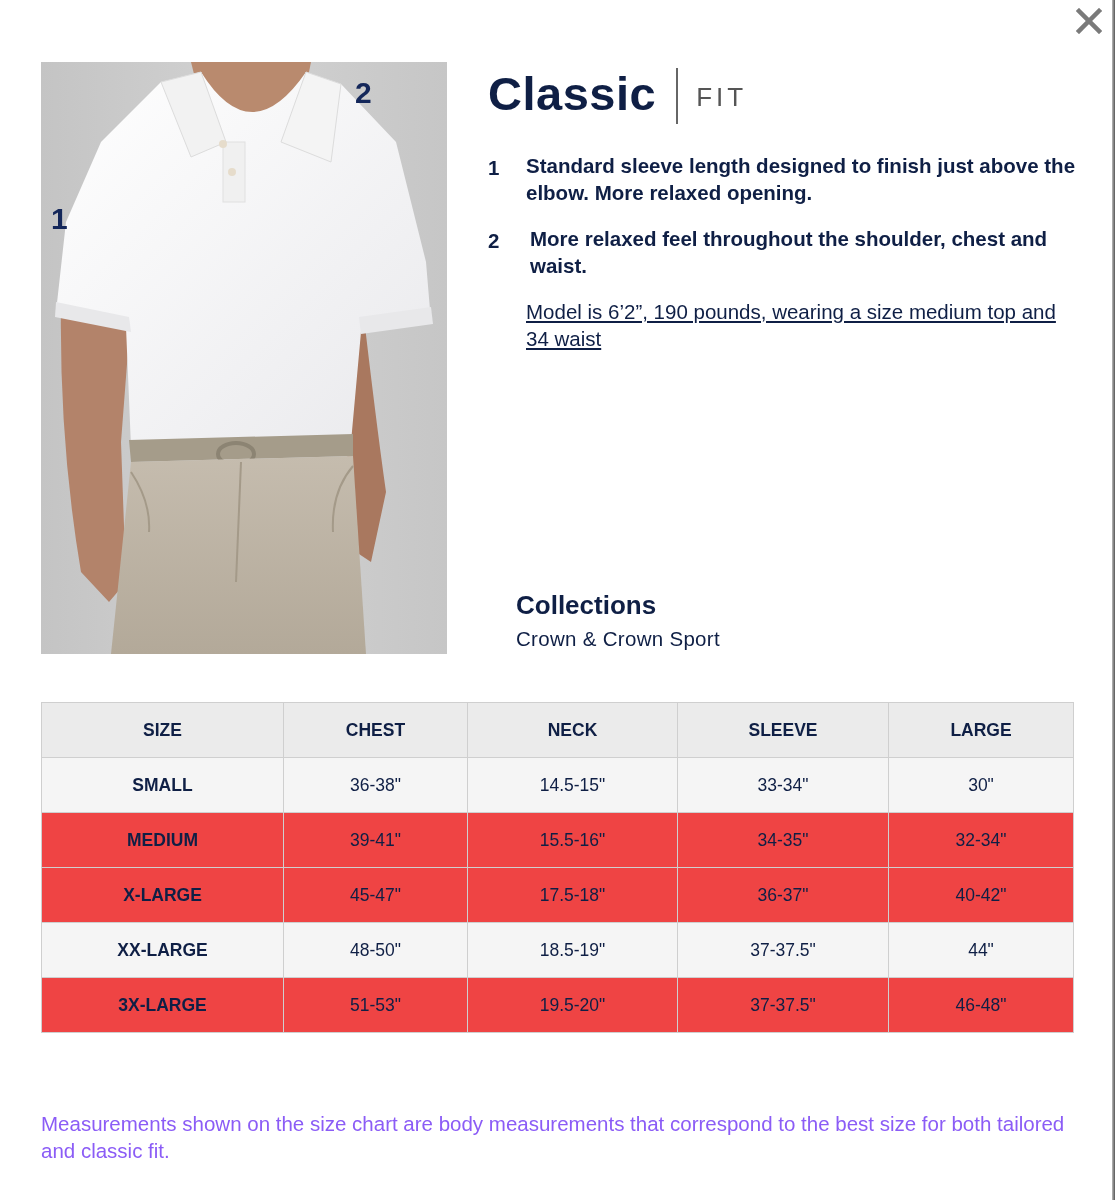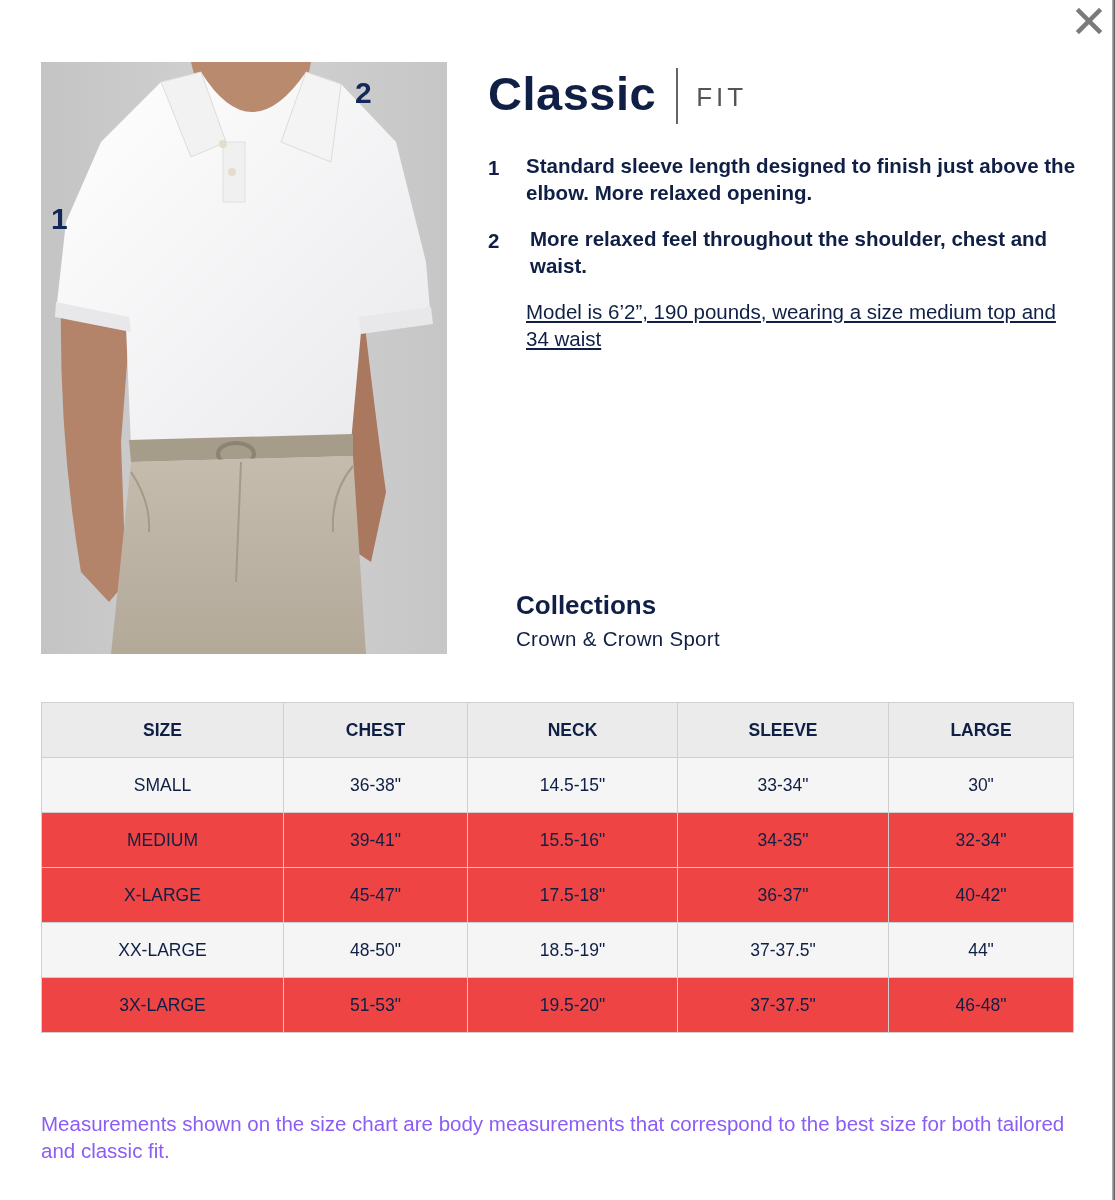--- a/index.html
+++ b/index.html
@@ -49,21 +49,21 @@
 
     table.sizes {
       position:absolute; left:41px; top:702px; width:1032px; border-collapse:collapse;
       table-layout:fixed;
     }
     table.sizes th, table.sizes td {
       border:1.5px solid #cfcfcf; height:54px; text-align:center; font-size:17.5px; color:#0f1f45;
       padding:0;
     }
     table.sizes th { font-weight:bold; background:#ebebeb; }
-    table.sizes td.size { font-weight:normal; }
+    table.sizes td.size { font-weight:bold; }
     table.sizes tr.odd td { background:#f5f5f5; }
     table.sizes tr.even td { background:#ef4444; }
 
     .footnote {
       position:absolute; left:41px; top:1110px; width:1040px; font-size:20.5px; line-height:27px;
       color:#8b5cf6;
     }
   </style>
 </head>
 <body>

